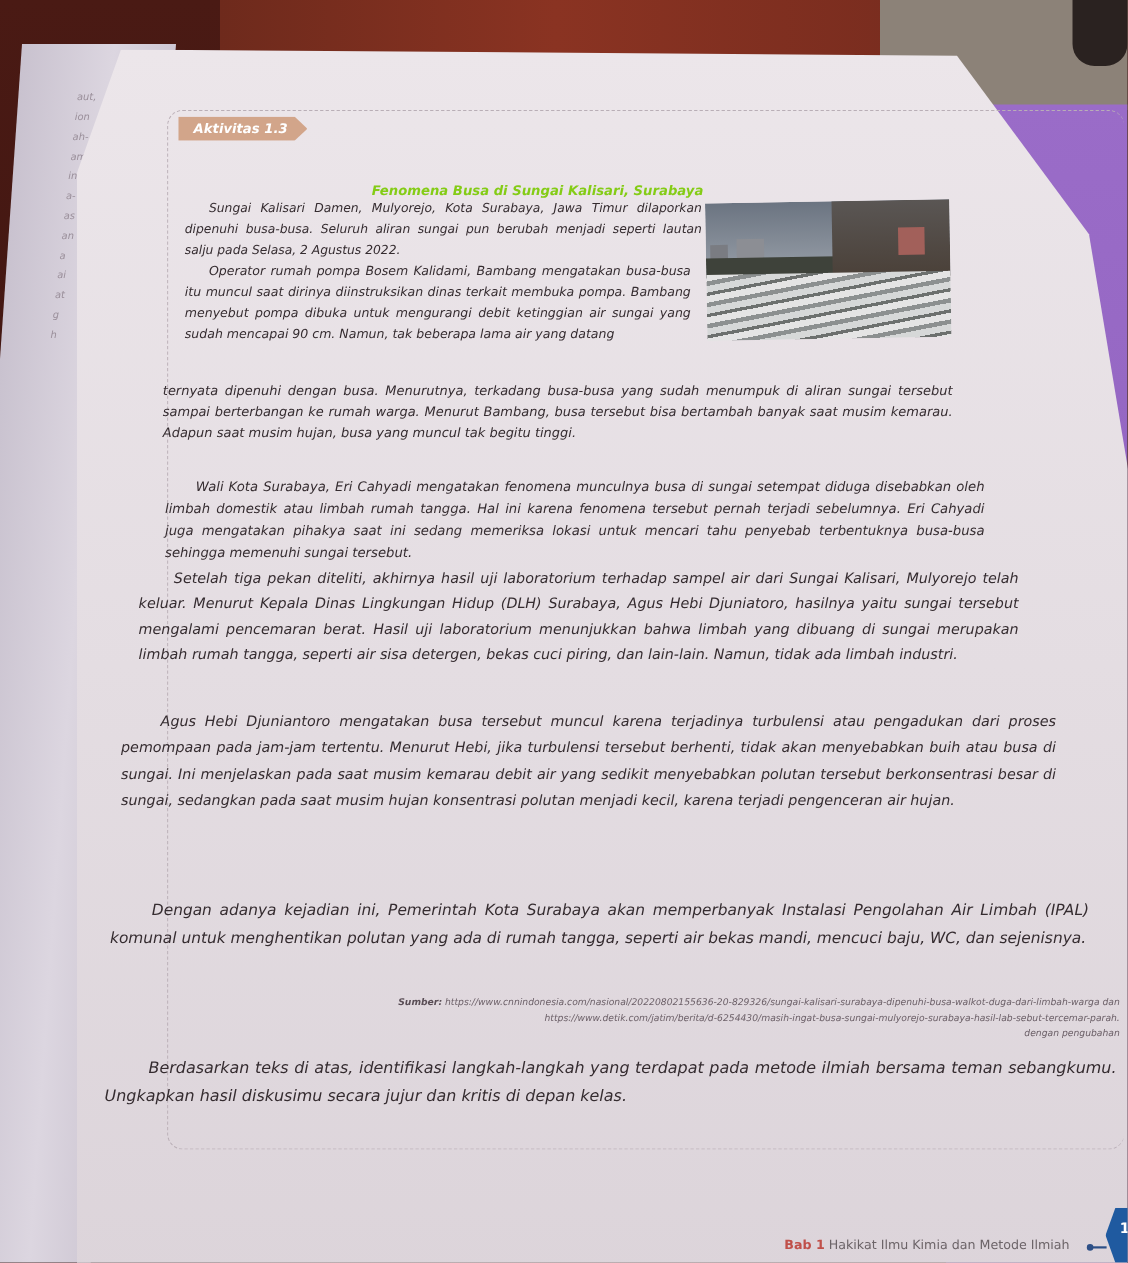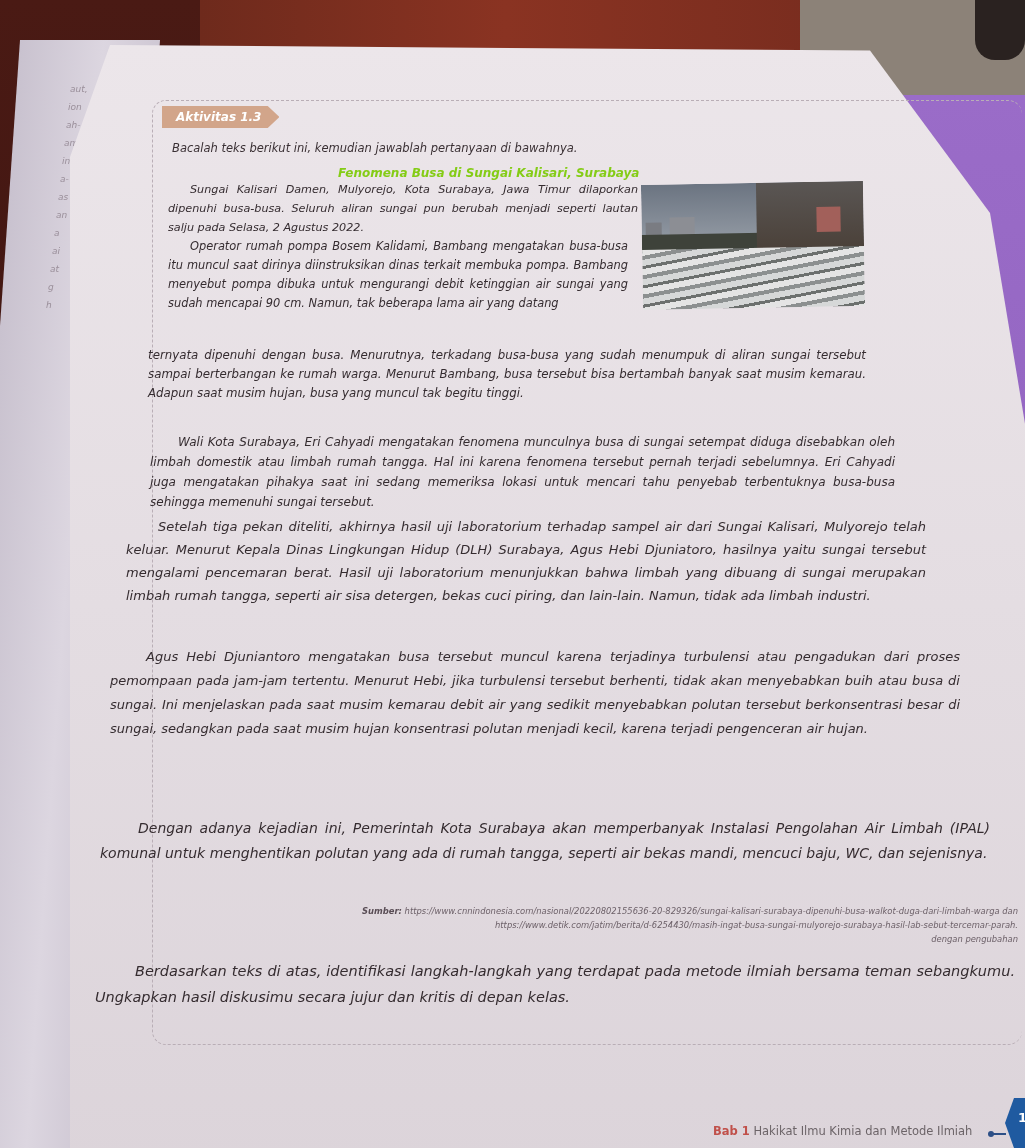--- a/index.html
+++ b/index.html
@@ -153,21 +153,20 @@
     <div style="margin-left: 10px;">at</div>
     <div style="margin-left: 8px;">g</div>
     <div style="margin-left: 6px;">h</div>
   </div>
 
 <div class="page"></div>
 
 <div class="content">
   <div class="activity-box"></div>
   <div class="activity-tag">Aktivitas 1.3</div>
-  <div class="instruction">Bacalah teks berikut ini, kemudian jawablah pertanyaan di bawahnya.</div>
   <div class="article-title">Fenomena Busa di Sungai Kalisari, Surabaya</div>
 
   <div class="photo">
     <div class="sky"></div>
     <div class="bld2"></div>
     <div class="bld1"></div>
     <div class="trees"></div>
     <div class="bld3"></div>
     <div class="red"></div>
     <div class="water"></div>

